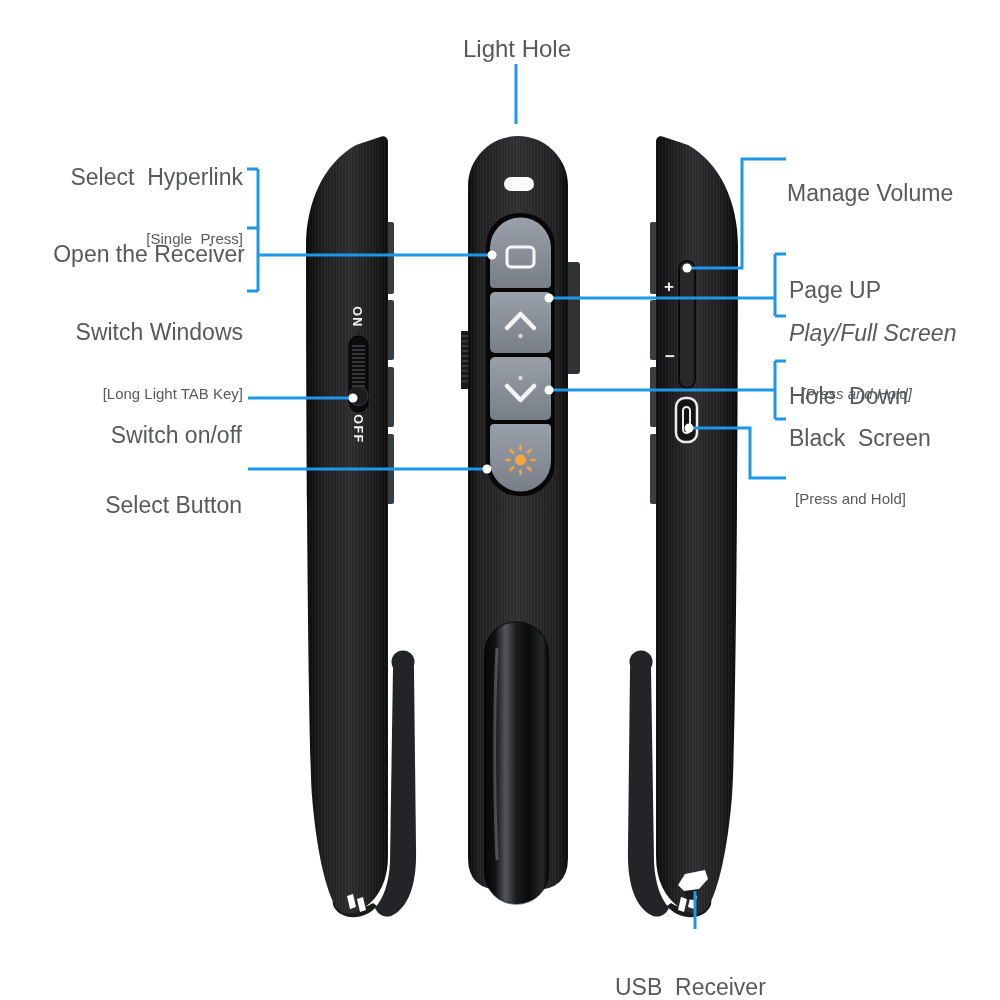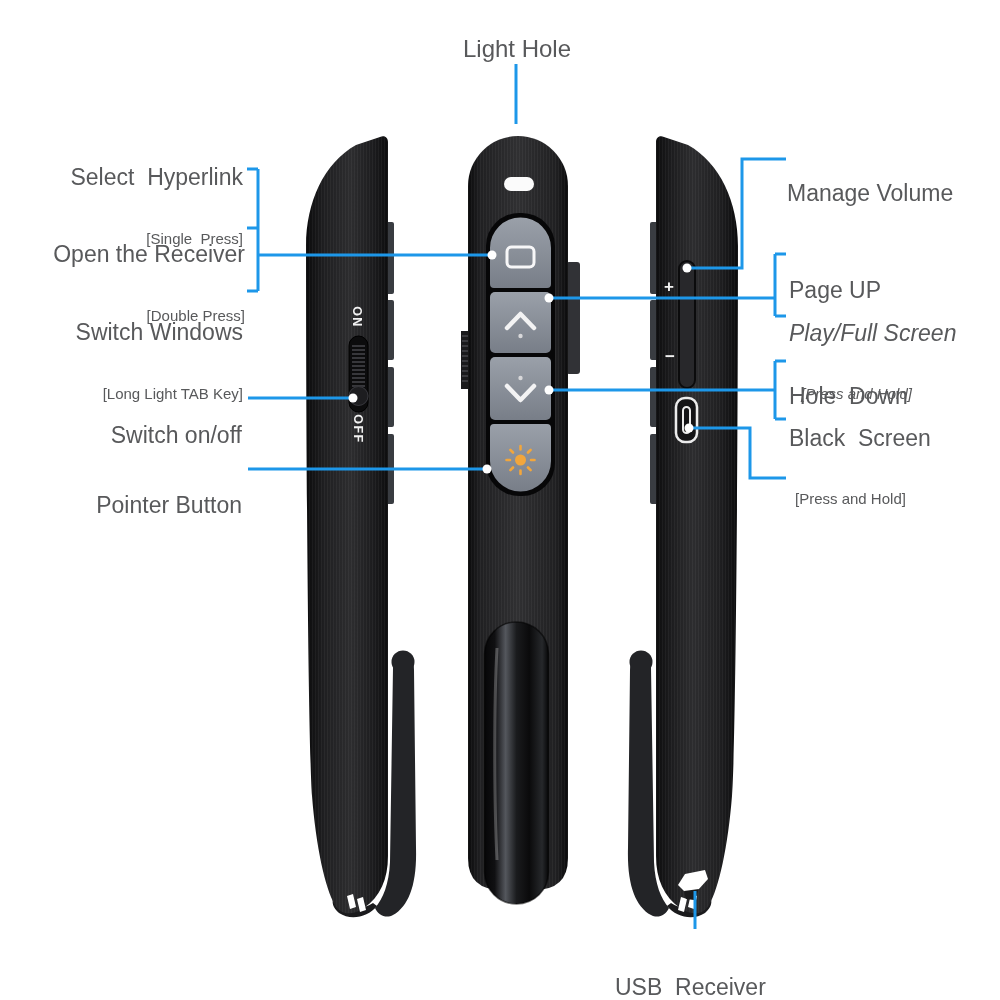--- a/index.html
+++ b/index.html
@@ -181,31 +181,30 @@
   </svg>
 
   <div class="lbl center-t" style="top:34px;left:402px;width:230px;">Light Hole</div>
 
   <div class="lbl ra" style="top:126px;right:757px;">
     <div class="t">Select  Hyperlink</div>
     <div class="s">[Single  Press]</div>
   </div>
   <div class="lbl ra" style="top:203px;right:755px;">
     <div class="t">Open the Receiver</div>
-    <div class="s">[Double Press]</div>
   </div>
   <div class="lbl ra" style="top:281px;right:757px;">
     <div class="t">Switch Windows</div>
     <div class="s">[Long Light TAB Key]</div>
   </div>
   <div class="lbl ra" style="top:384px;right:758px;">
     <div class="t">Switch on/off</div>
   </div>
   <div class="lbl ra" style="top:454px;right:758px;">
-    <div class="t">Pointer Button</div>
+    <div class="t">Select Button</div>
   </div>
 
   <div class="lbl la" style="top:142px;left:787px;">
     <div class="t">Manage Volume</div>
   </div>
   <div class="lbl la" style="top:239px;left:789px;">
     <div class="t">Page UP</div>
   </div>
   <div class="lbl la ind1" style="top:284px;left:789px;font-style:italic;">
     <div class="t" style="line-height:27px;">Play/Full Screen</div>

